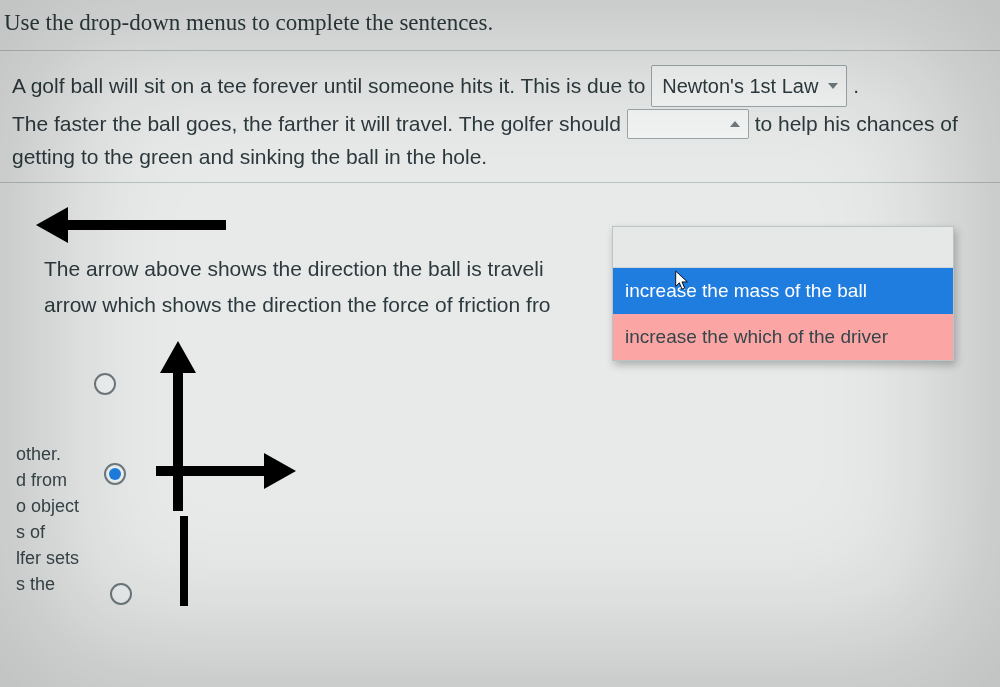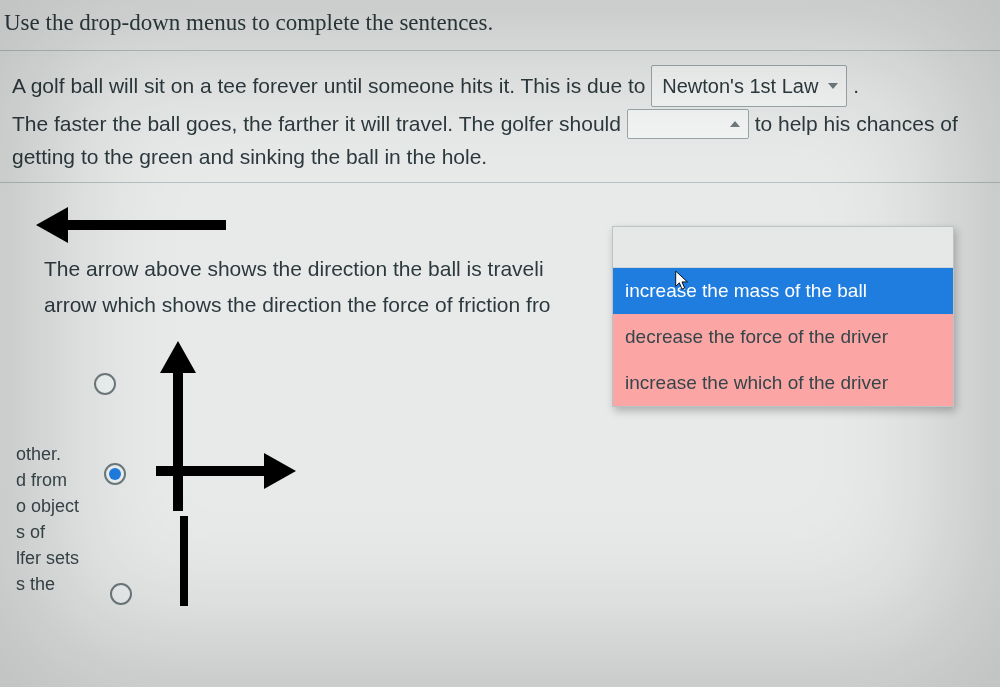--- a/index.html
+++ b/index.html
@@ -272,18 +272,17 @@
   </div>
 
   <div class="dropdown">
     <div class="blank"></div>
     <div class="opt hi">
       <span>increase the mass of the ball</span>
       <svg class="cursor" viewBox="0 0 20 24">
         <path d="M3 1 L3 18 L7 14 L10 21 L13 20 L10 13 L16 13 Z" fill="#fff" stroke="#000" stroke-width="1"></path>
       </svg>
     </div>
-    <div class="opt">decrease the force of the driver</div>
     <div class="opt">increase the which of the driver</div>
   </div>
 </div>
 
 <div class="vign"></div>
 
 </body></html>

